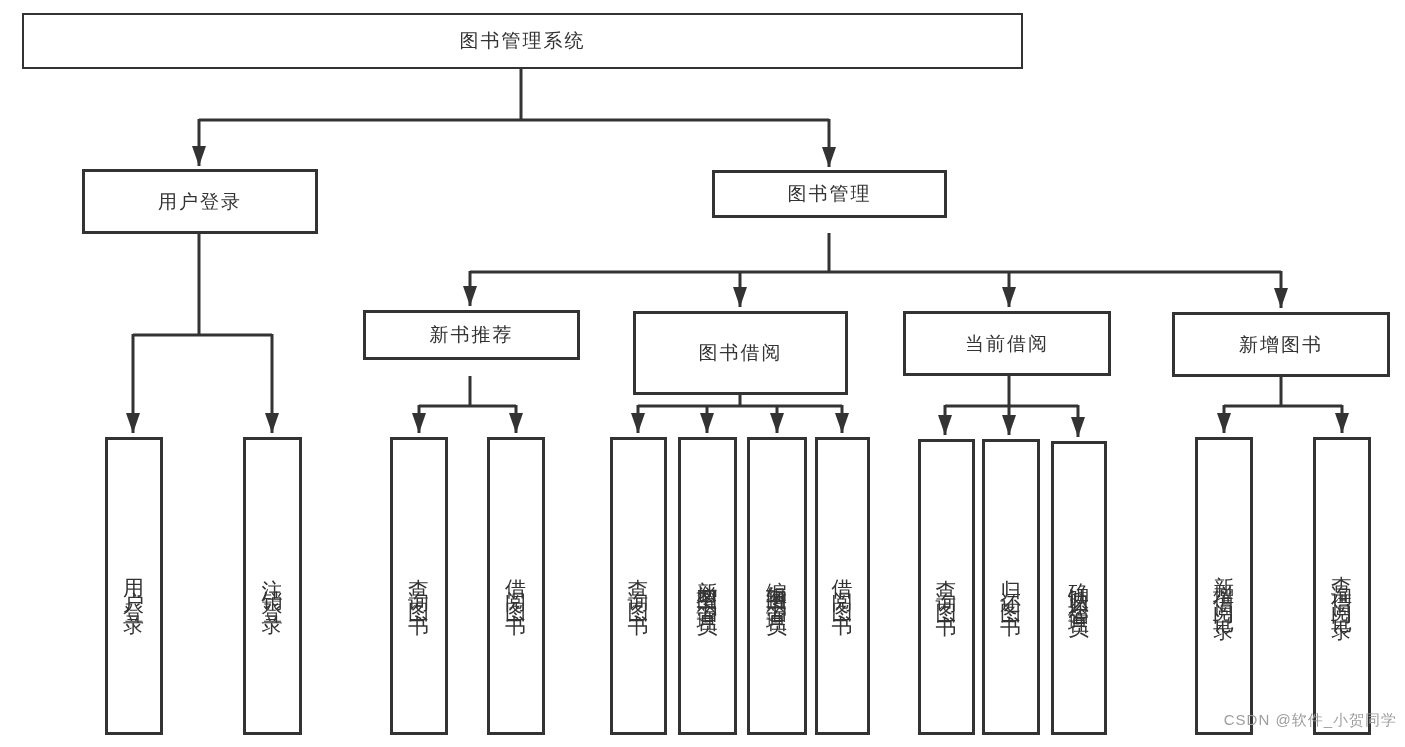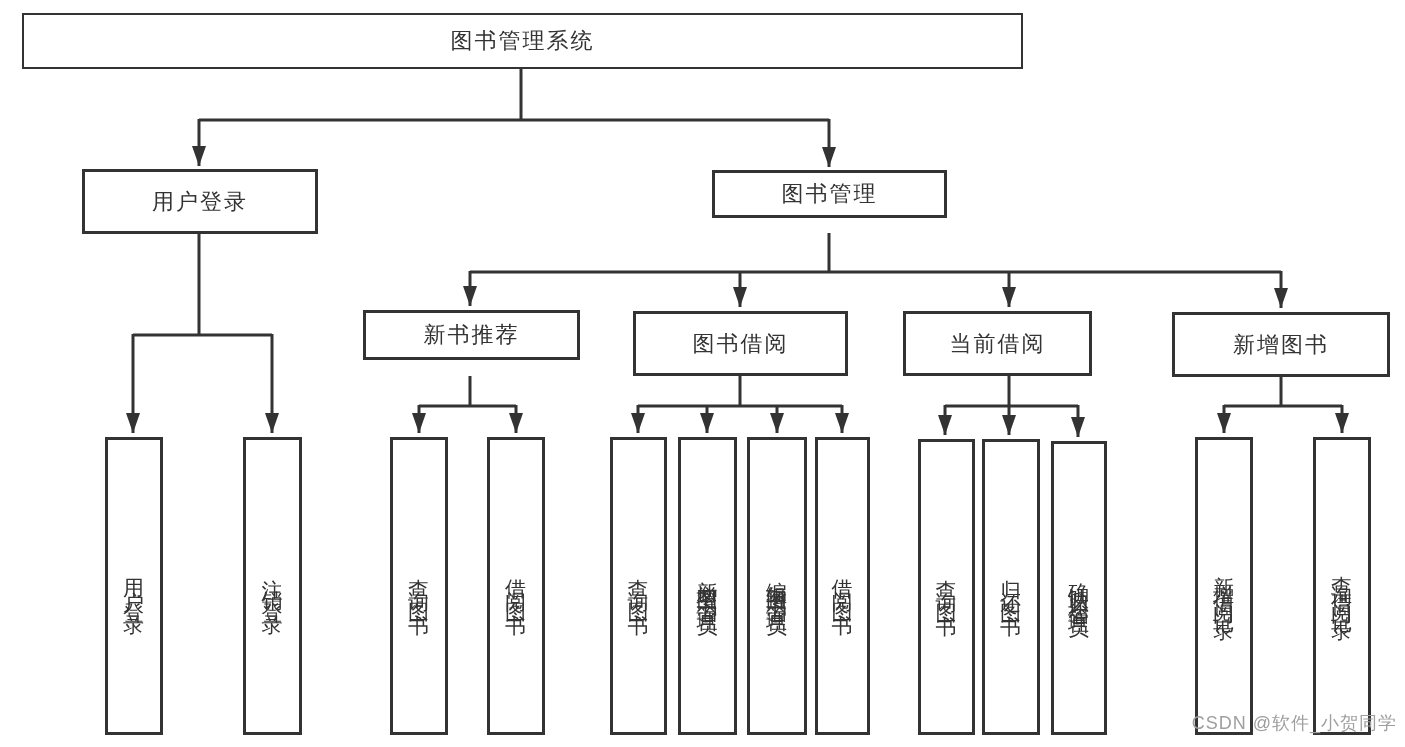--- a/index.html
+++ b/index.html
@@ -15,39 +15,39 @@
   .node{
     position:absolute;
     box-sizing:border-box;
     background:#ffffff;
     border:3px solid #333333;
     display:flex;align-items:center;justify-content:center;
     z-index:2;
   }
   .node.root{border-width:2px;}
   .hlabel{
-    font-size:22px;
+    font-size:19px;
     letter-spacing:2px;
     color:#333333;
     white-space:nowrap;
   }
   .vlabel{
     writing-mode:vertical-lr;
     text-orientation:mixed;
     font-size:21px;
     color:#333333;
     line-height:1;
   }
   .sp-loose .vlabel{letter-spacing:12px;}
   .sp-med   .vlabel{letter-spacing:9px;}
   .sp-tight .vlabel{letter-spacing:5px;}
   .watermark{
     position:absolute;
     right:8px;top:711px;
-    font-size:18px;
+    font-size:15px;
     color:#9e9e9e;
     letter-spacing:1px;
     z-index:3;
     white-space:nowrap;
   }
 </style>
 </head>
 <body>
 
 <div class="canvas">
@@ -124,24 +124,24 @@
   <div class="node" style="left:82px;top:169px;width:236px;height:65px">
     <span class="hlabel">用户登录</span>
   </div>
   <div class="node" style="left:712px;top:170px;width:235px;height:48px">
     <span class="hlabel">图书管理</span>
   </div>
 
   <div class="node" style="left:363px;top:310px;width:217px;height:50px">
     <span class="hlabel">新书推荐</span>
   </div>
-  <div class="node" style="left:633px;top:311px;width:215px;height:65px">
+  <div class="node" style="left:633px;top:311px;width:215px;height:84px">
     <span class="hlabel">图书借阅</span>
   </div>
-  <div class="node" style="left:903px;top:311px;width:189px;height:65px">
+  <div class="node" style="left:903px;top:311px;width:208px;height:65px">
     <span class="hlabel">当前借阅</span>
   </div>
   <div class="node" style="left:1172px;top:312px;width:218px;height:65px">
     <span class="hlabel">新增图书</span>
   </div>
 
   <div class="node sp-loose" style="left:105px;top:437px;width:58px;height:298px">
     <span class="vlabel">用户登录</span>
   </div>
   <div class="node sp-loose" style="left:243px;top:437px;width:59px;height:298px">

